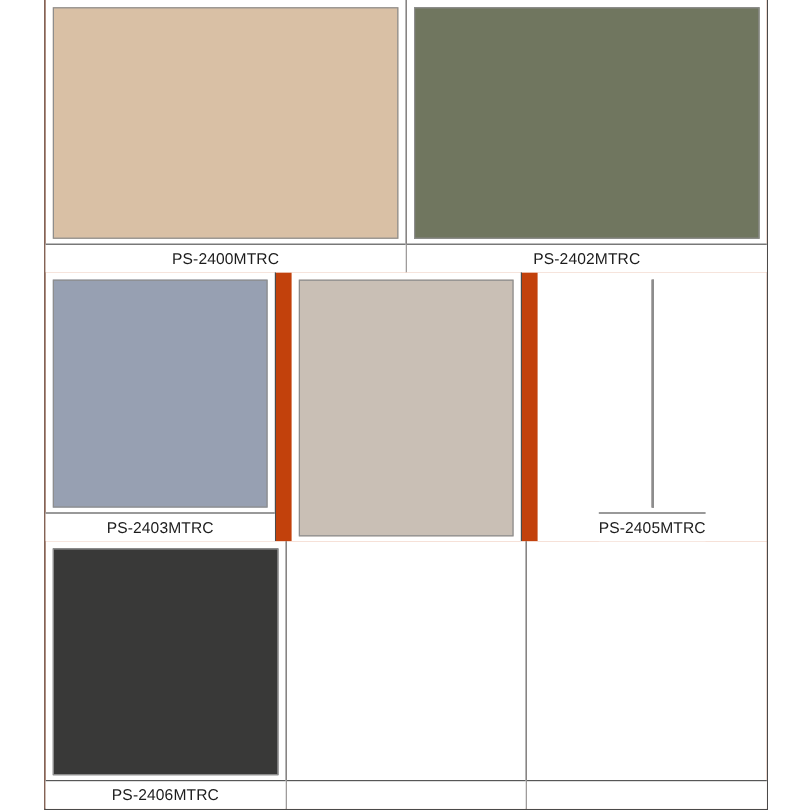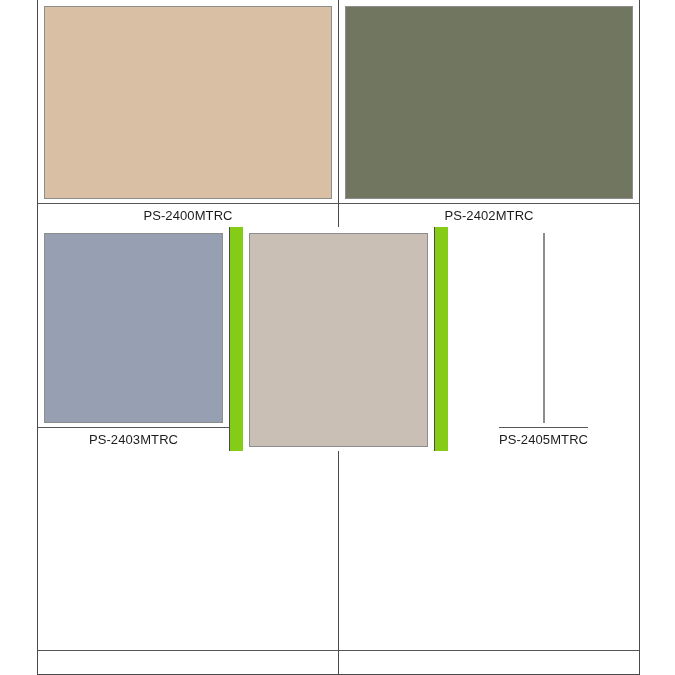--- a/index.html
+++ b/index.html
@@ -25,21 +25,21 @@
     position: absolute;
     left: 37px;
     top: 0px;
     width: 603px;
     height: 675px;
     border: 1.5px solid #4a4a4a;
     border-top: none;
     box-sizing: border-box;
     display: flex;
     flex-direction: column;
-    background: #84cc16;
+    background: #c2410c;
   }
   .grid-row {
     display: flex;
     flex-direction: row;
     width: 100%;
     box-sizing: border-box;
   }
   .grid-row.r1 { height: 227px; }
   .grid-row.r2 { height: 225px; gap: 13px; }
   .grid-row.r3 { height: 223px; }
@@ -145,20 +145,28 @@
         <div class="swatch-area">
           <div class="swatch" style="background-color: rgb(107, 102, 104); border-color: rgb(141, 141, 141);"></div>
         </div>
         <div class="label-bar" style="border-top-color: rgb(87, 87, 87);">
           <span class="label-text" style="color: rgb(28, 28, 28);">PS-2405MTRC</span>
         </div>
       </div>
     </div>
 
     <div class="grid-row r3">
+      <div class="grid-cell" style="border-right-color: rgb(74, 74, 74);">
+        <div class="swatch-area">
+          <div class="swatch" style="background-color: rgb(57, 57, 56); border-color: rgb(141, 141, 141);"></div>
+        </div>
+        <div class="label-bar" style="border-top-color: rgb(87, 87, 87);">
+          <span class="label-text" style="color: rgb(28, 28, 28);">PS-2406MTRC</span>
+        </div>
+      </div>
 
       <div class="grid-cell" style="border-right-color: rgb(74, 74, 74);">
         <div class="swatch-area">
           <div class="swatch empty"></div>
         </div>
         <div class="label-bar blank" style="border-top-color: rgb(87, 87, 87);">
           <span class="label-text" style="color: rgb(28, 28, 28);"></span>
         </div>
       </div>
 

